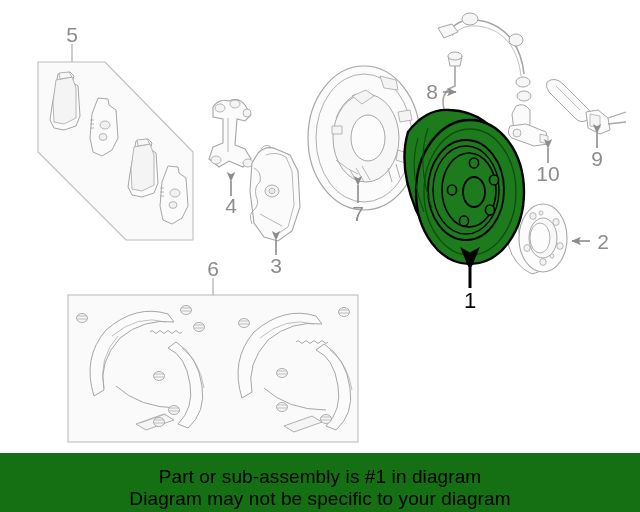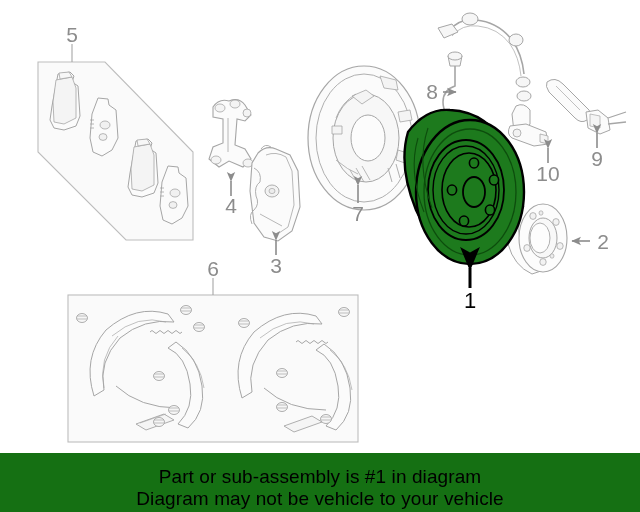--- a/index.html
+++ b/index.html
@@ -271,16 +271,16 @@
         <path d="M418,138 q-10,34 6,74" fill="none" stroke="#0d4d0d" stroke-width="1.1"></path>
         <path d="M428,128 q-12,36 4,80" fill="none" stroke="#0d4d0d" stroke-width="1.1"></path>
       </g>
       <line x1="470" y1="268" x2="470" y2="288" stroke="#000" stroke-width="3" marker-start="url(#blackArrow)"></line>
       <text x="470" y="308" text-anchor="middle" font-size="22" fill="#000">1</text>
     </g>
   </svg>
 
   <div class="banner">
     <div>Part or sub-assembly is #1 in diagram</div>
-    <div>Diagram may not be vehicle to your vehicle</div>
+    <div>Diagram may not be specific to your diagram</div>
   </div>
 
 </div>
 
 </body></html>

